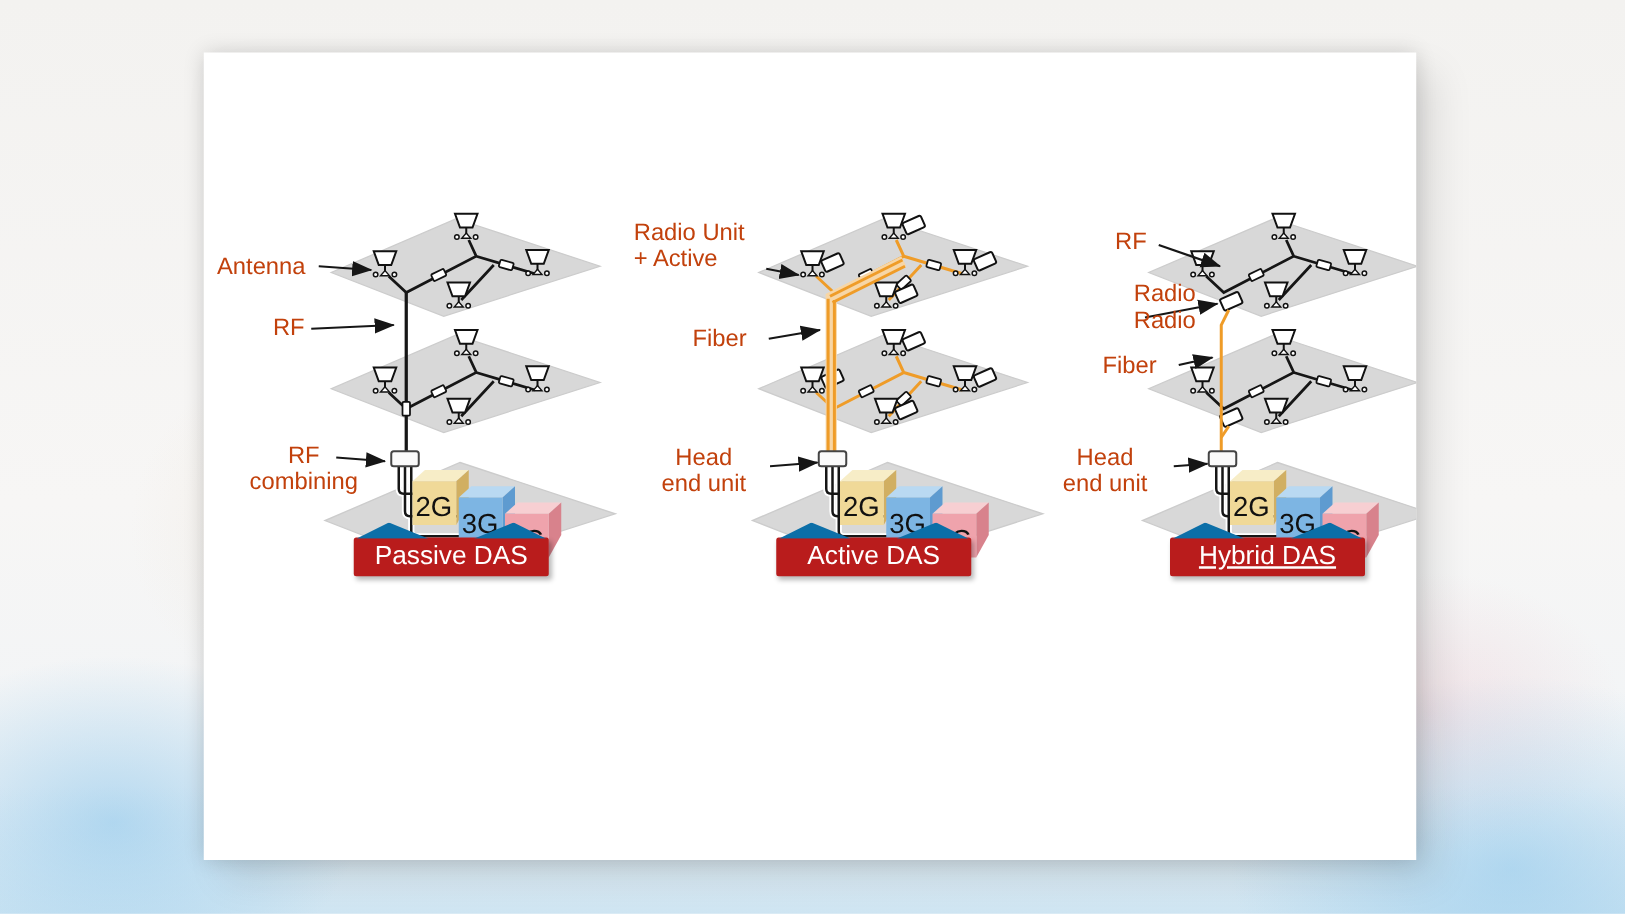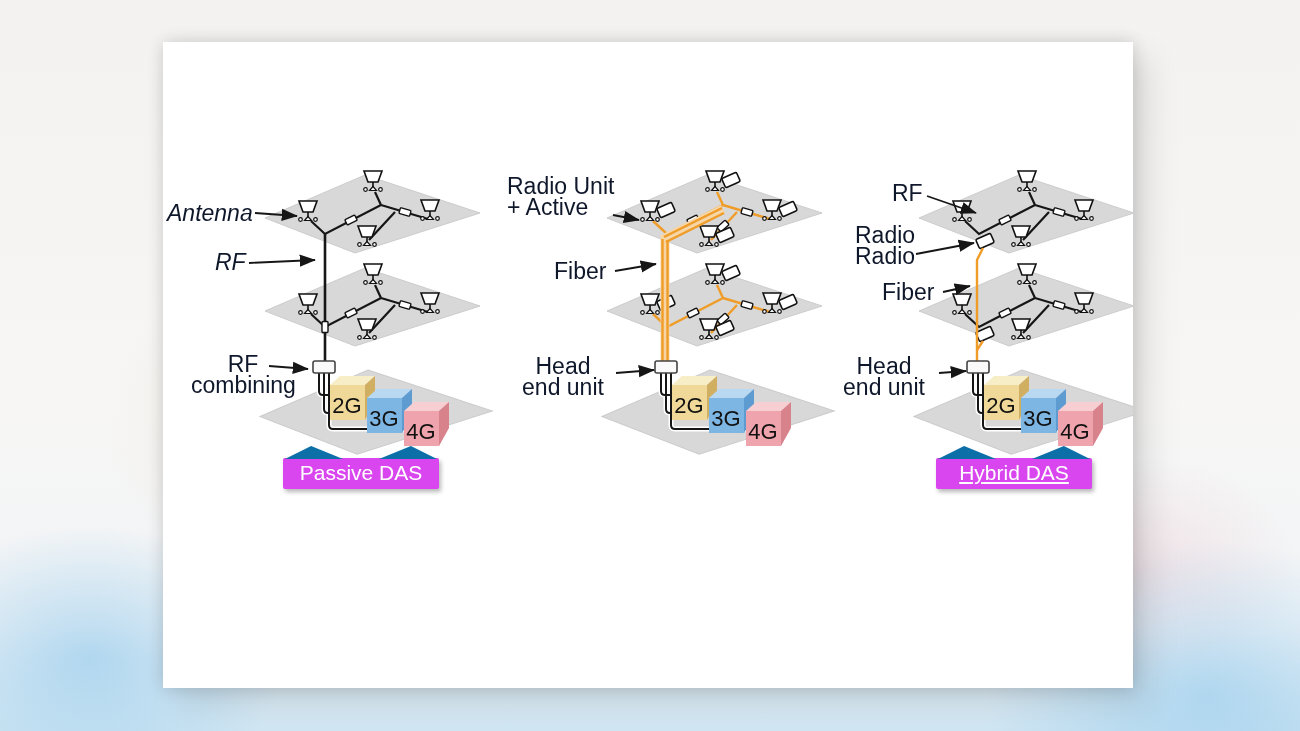--- a/index.html
+++ b/index.html
@@ -12,26 +12,26 @@
       radial-gradient(220px 160px at 88% 78%, rgba(235,185,195,.30), rgba(235,185,195,0) 70%),
       radial-gradient(260px 220px at 22% 58%, rgba(228,210,185,.30), rgba(228,210,185,0) 70%),
       linear-gradient(180deg, rgba(255,255,255,0) 86%, rgba(150,205,235,.35) 100%),
       linear-gradient(180deg,#f3f2f0 0%,#f7f6f5 55%,#eef3f7 100%);
   }
   .slide{
     position:absolute;left:163px;top:42px;width:970px;height:646px;background:#ffffff;
     box-shadow:0 0 16px rgba(0,0,0,.16), 16px 16px 30px rgba(0,0,0,.10);
   }
   .slide svg{position:absolute;left:0;top:0;}
-  .lbl{position:absolute;font-size:23px;line-height:21px;color:#0f172a;white-space:nowrap;}
+  .lbl{position:absolute;font-size:19px;line-height:21px;color:#c2410c;white-space:nowrap;}
   .ctr{text-align:center;}
-  .rgt{text-align:left;font-style:italic;}
+  .rgt{text-align:center;}
   .lbl span{display:block;}
   .banner{
-    position:absolute;top:416px;width:156px;height:31px;background:#d946ef;border-radius:2px;
+    position:absolute;top:388px;width:156px;height:31px;background:#b91c1c;border-radius:2px;
     box-shadow:2px 3px 4px rgba(0,0,0,.28);color:#fff;font-size:21px;line-height:30px;
     text-align:center;z-index:5;
   }
   .peak{position:absolute;top:-12px;width:58px;height:13px;background:#0c6fa8;}
   .pk-l{left:2px;clip-path:polygon(0 100%,45% 0,100% 100%);}
   .pk-r{right:2px;clip-path:polygon(0 100%,55% 0,100% 100%);}
   
   .plateShape{fill:#d8d8d8;stroke:#cccccc;stroke-width:1;}
   .rf{fill:none;stroke:#161616;stroke-width:2.2;}
   .rf-riser{fill:none;stroke:#161616;stroke-width:2.6;}
@@ -225,23 +225,28 @@
 
   <div class="lbl" style="left:344px;top:134px;">
     <span>Radio Unit</span>
     <span>+ Active</span>
   </div>
   <div class="lbl" style="left:391px;top:219px;">Fiber</div>
   <div class="lbl ctr" style="left:350px;top:314px;width:100px;">
     <span>Head</span>
     <span>end unit</span>
   </div>
+  <div class="banner" style="left:458px;">
+    <i class="peak pk-l"></i>
+    <i class="peak pk-r"></i>
+    <span>Active DAS</span>
+  </div>
 
   <div class="lbl" style="left:729px;top:141px;">RF</div>
-  <div class="lbl" style="left:692px;top:183px;">
+  <div class="lbl" style="left:744px;top:183px;">
     <span>Radio</span>
     <span>Radio</span>
   </div>
   <div class="lbl" style="left:719px;top:240px;">Fiber</div>
   <div class="lbl ctr" style="left:671px;top:314px;width:100px;">
     <span>Head</span>
     <span>end unit</span>
   </div>
   <div class="banner" style="left:773px;text-decoration:underline;">
     <i class="peak pk-l"></i>

